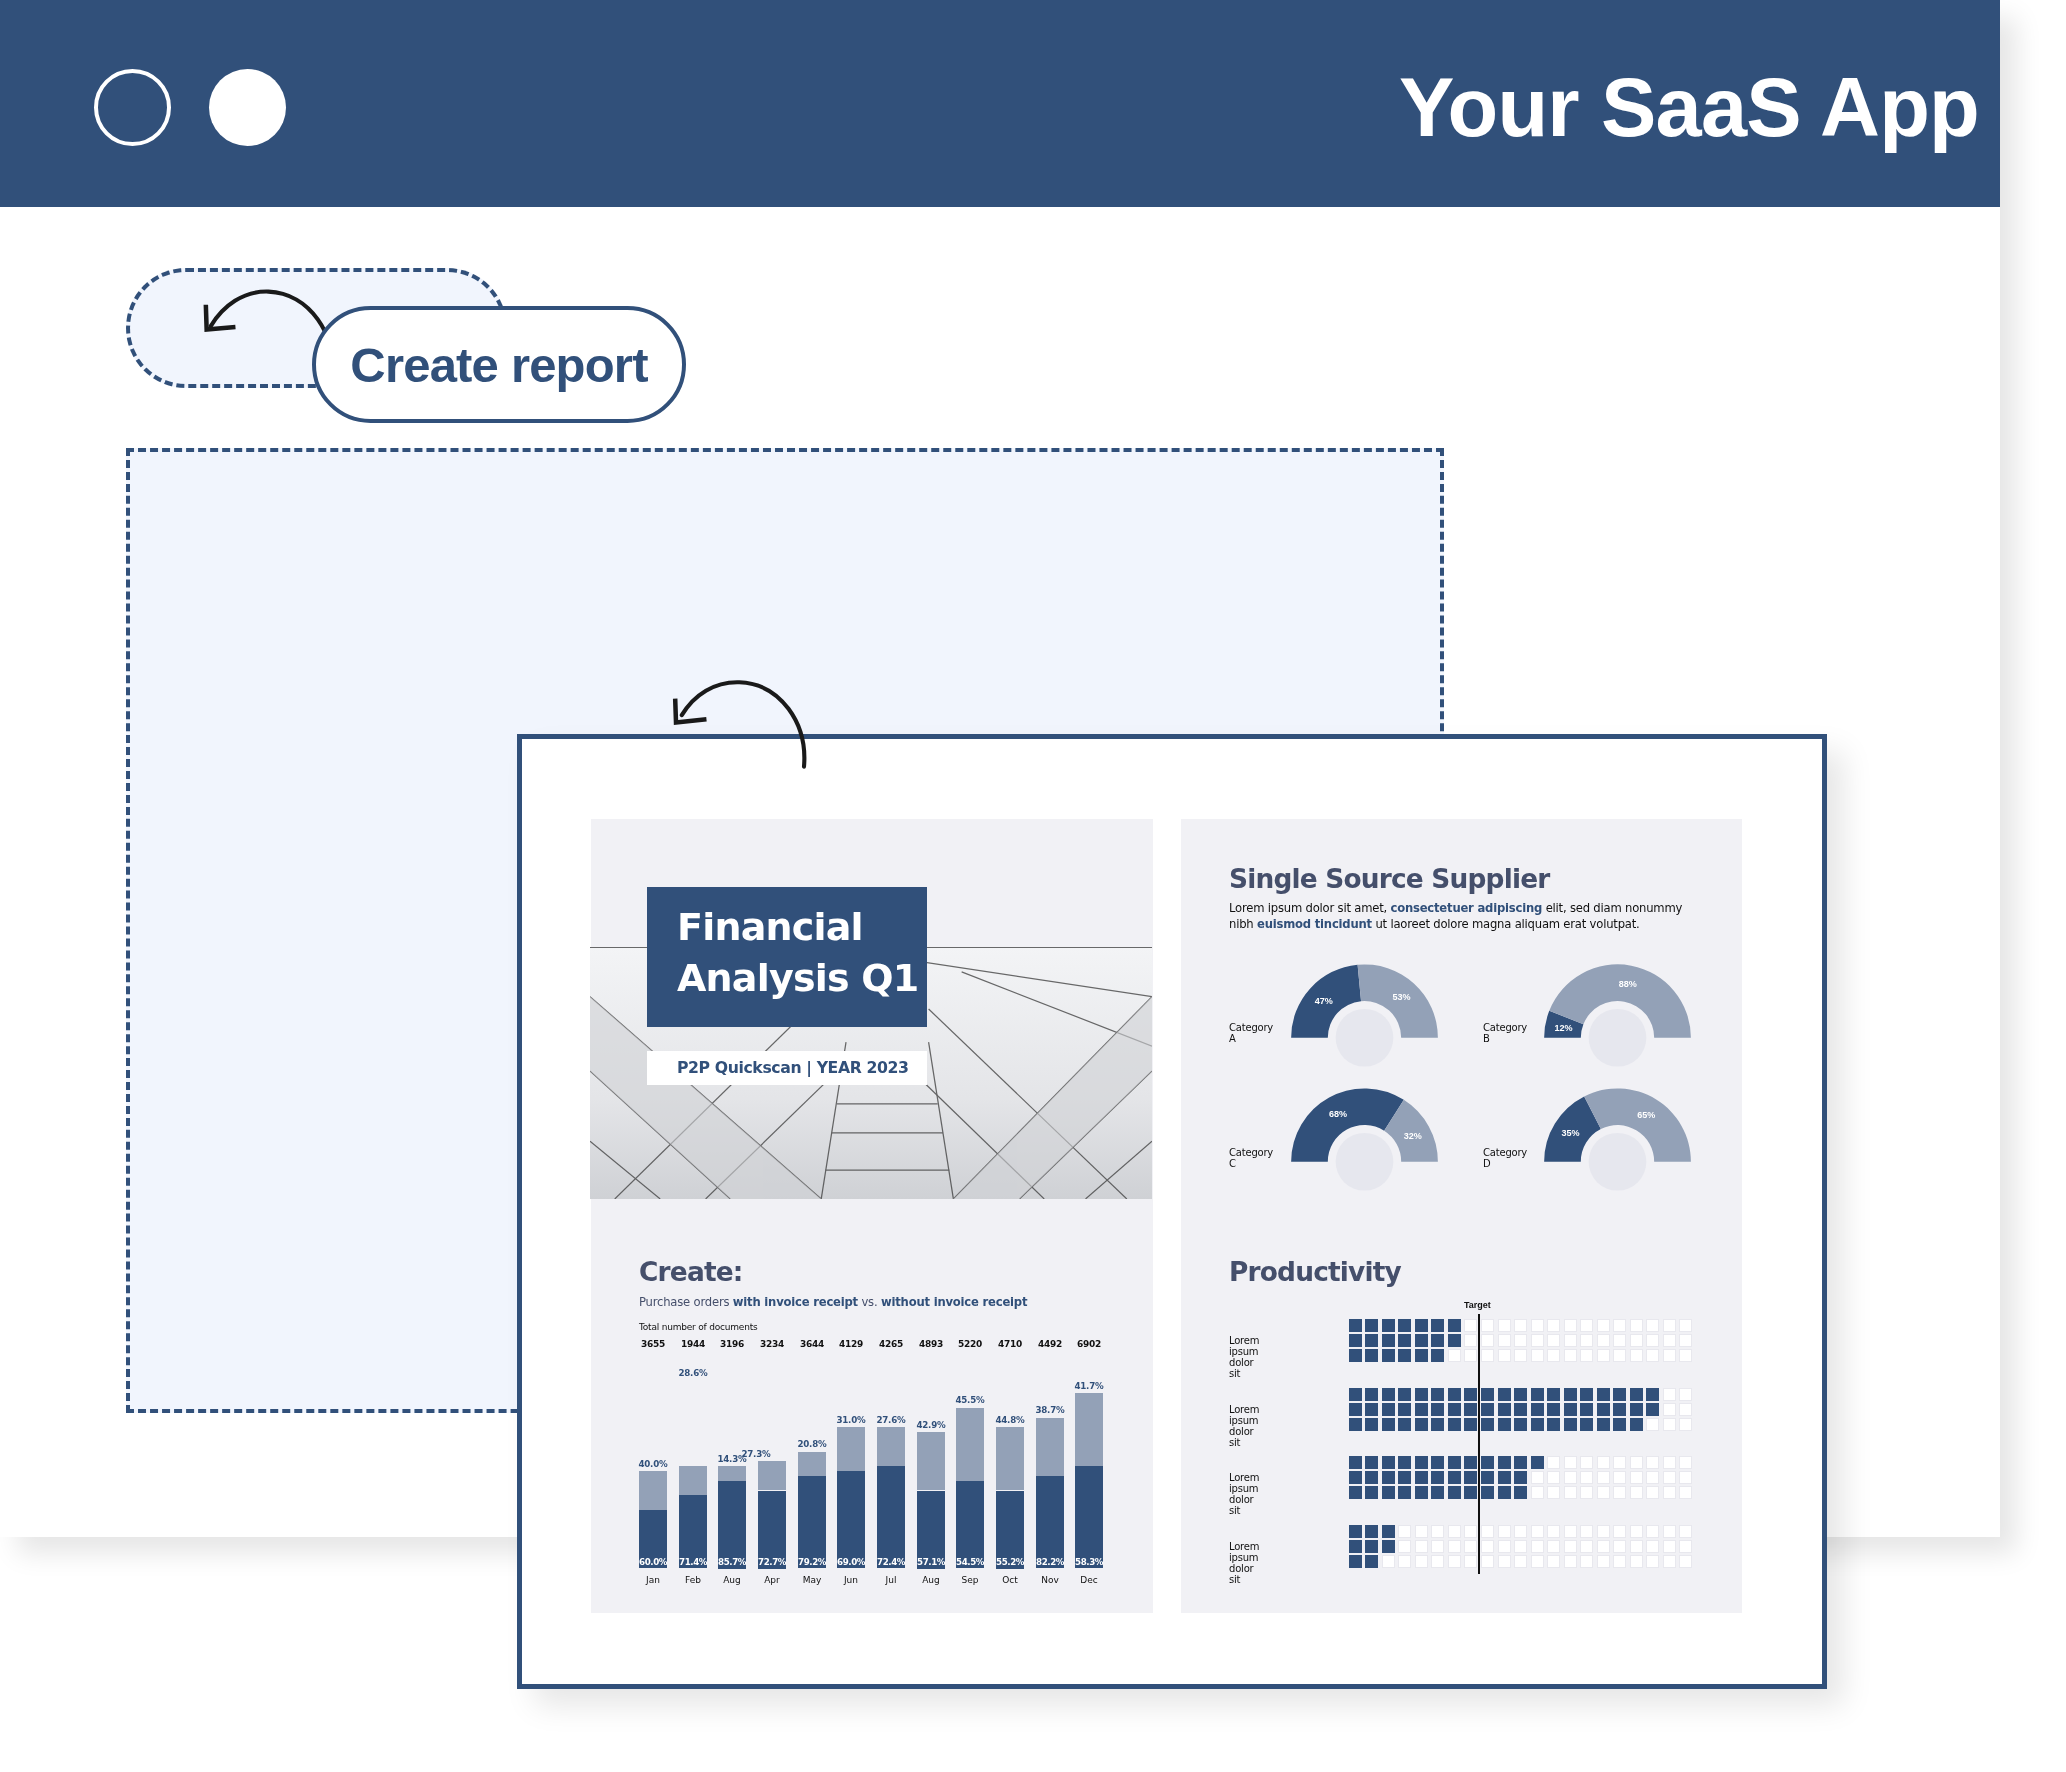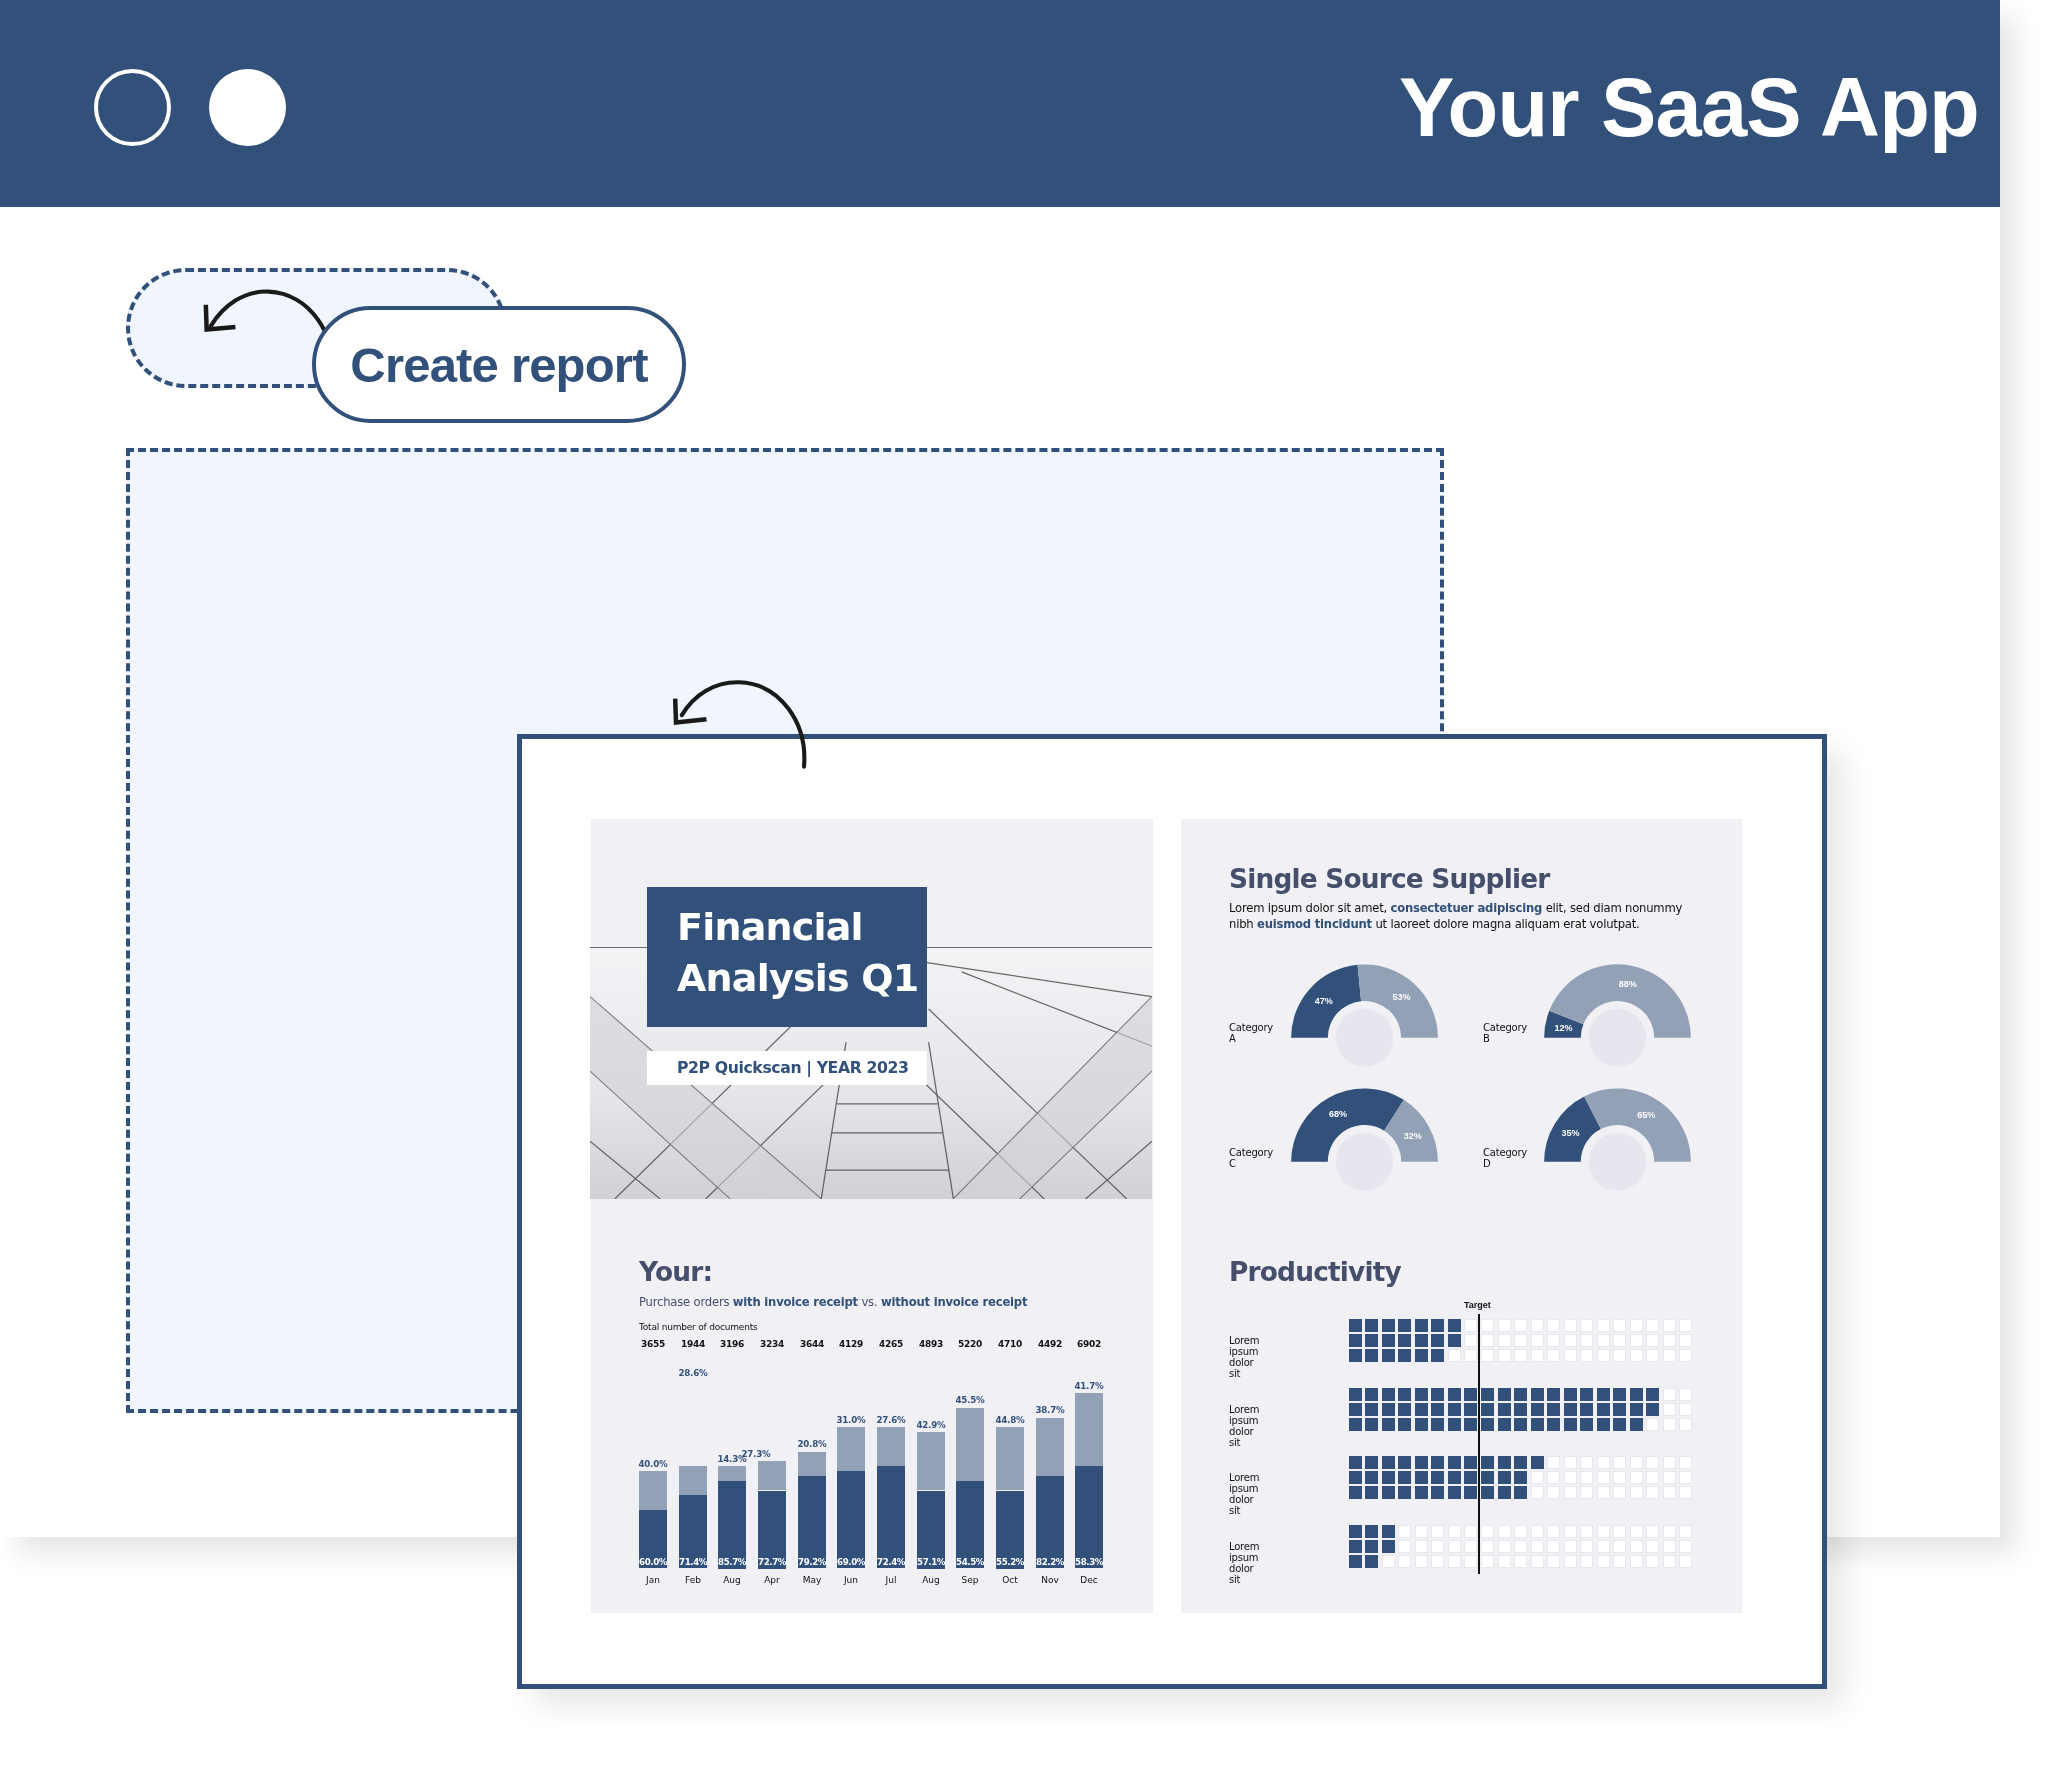--- a/index.html
+++ b/index.html
@@ -95,21 +95,21 @@
       <polygon points="1361,120 1361,300 1040,610 880,610"></polygon>
     </g>
   </svg>
 </div>
 <div id="title-box" class="abs">
   <div>Financial</div>
   <div>Analysis Q1</div>
 </div>
 <div id="subtitle-box" class="abs">P2P Quickscan | YEAR 2023</div>
 
-<div class="abs h2" style="left:639px;top:1256px;">Your:</div>
+<div class="abs h2" style="left:639px;top:1256px;">Create:</div>
 <div class="abs" style="left:639px;top:1295px;font-family:'DejaVu Sans',sans-serif;font-size:11.6px;color:#454F6B;letter-spacing:-0.2px;white-space:nowrap;">
   <span>Purchase orders</span>
   <b style="color:#31507A">with invoice receipt</b>
   <span>vs.</span>
   <b style="color:#31507A">without invoice receipt</b>
 </div>
 <div class="abs small" style="left:639px;top:1322px;">Total number of documents</div>
 <div id="counts-row" class="abs" style="left:633px;top:1339px;">
     <div class="count" style="position:absolute;left:0px;top:0;">3655</div>
     <div class="count" style="position:absolute;left:40px;top:0;">1944</div>

